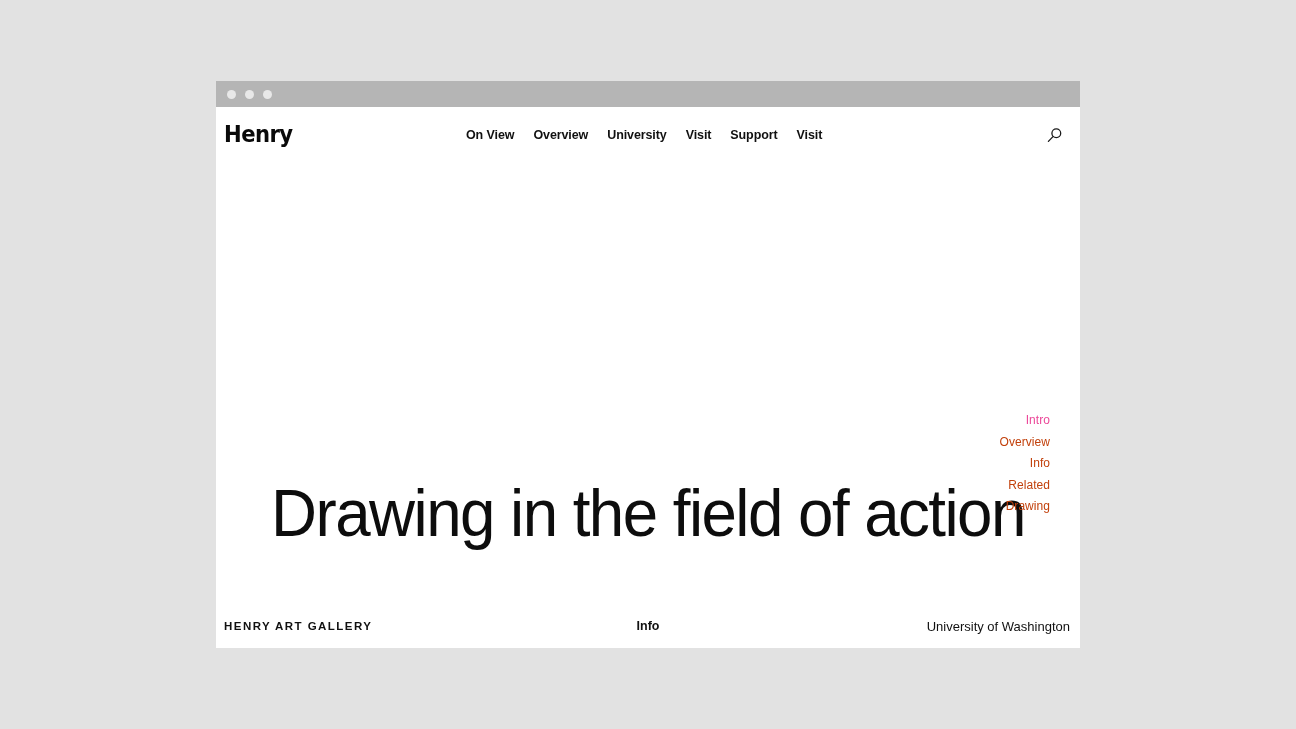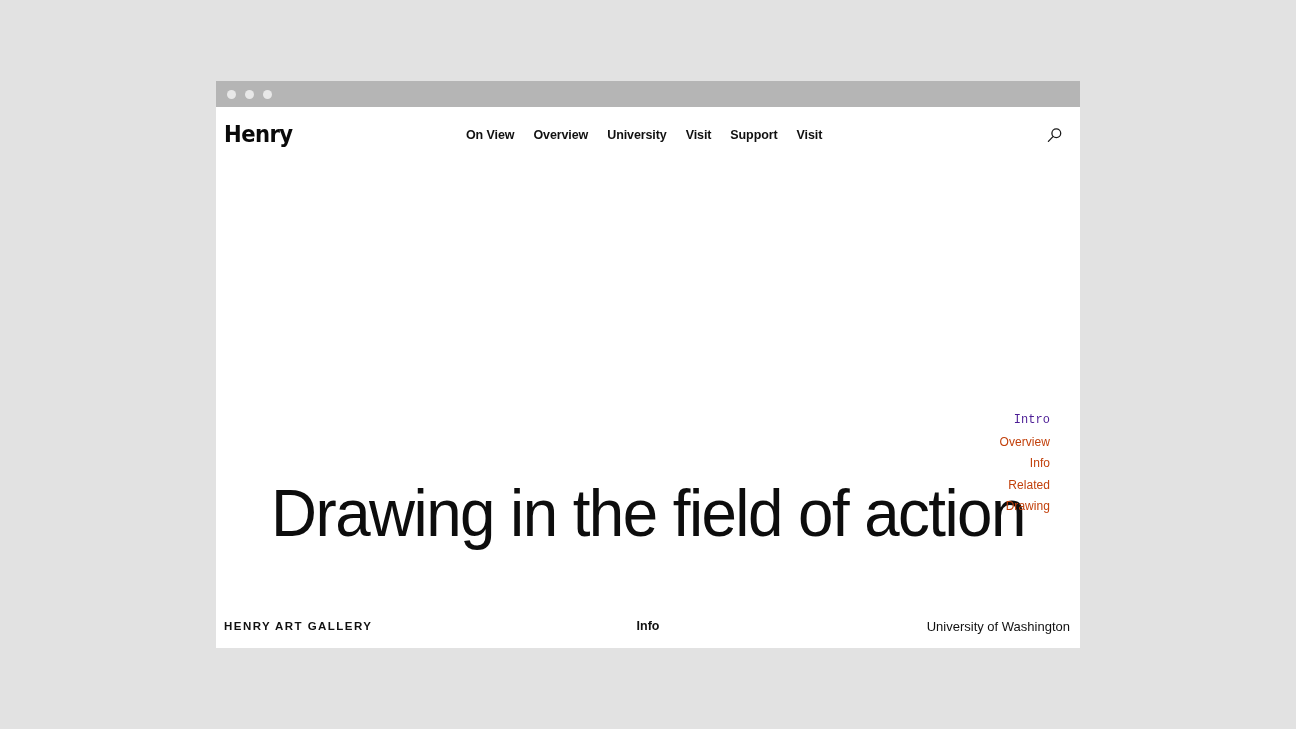--- a/index.html
+++ b/index.html
@@ -259,21 +259,21 @@
           <circle cx="10.3" cy="6.3" r="4.4" fill="none" stroke="#1a1a1a" stroke-width="1.3"></circle>
           <line x1="7.0" y1="9.6" x2="2.4" y2="14.4" stroke="#1a1a1a" stroke-width="1.3" stroke-linecap="round"></line>
         </svg>
       </button>
     </div>
 
     <div class="hero">
       <h1 class="hero-title">Drawing in the field of action</h1>
 
       <nav class="section-nav">
-        <a class="section-nav-item is-active" href="#" style="color: #4c1d95; font-family: Liberation Mono, monospace;">Intro</a>
+        <a class="section-nav-item is-active" href="#" style="color: #ec4899;">Intro</a>
         <a class="section-nav-item" href="#">Overview</a>
         <a class="section-nav-item" href="#">Info</a>
         <a class="section-nav-item" href="#">Related</a>
         <a class="section-nav-item" href="#">Drawing</a>
       </nav>
     </div>
 
     <div class="site-footer">
       <div class="footer-left">HENRY ART GALLERY</div>
       <div class="footer-center"><a href="#">Info</a></div>

